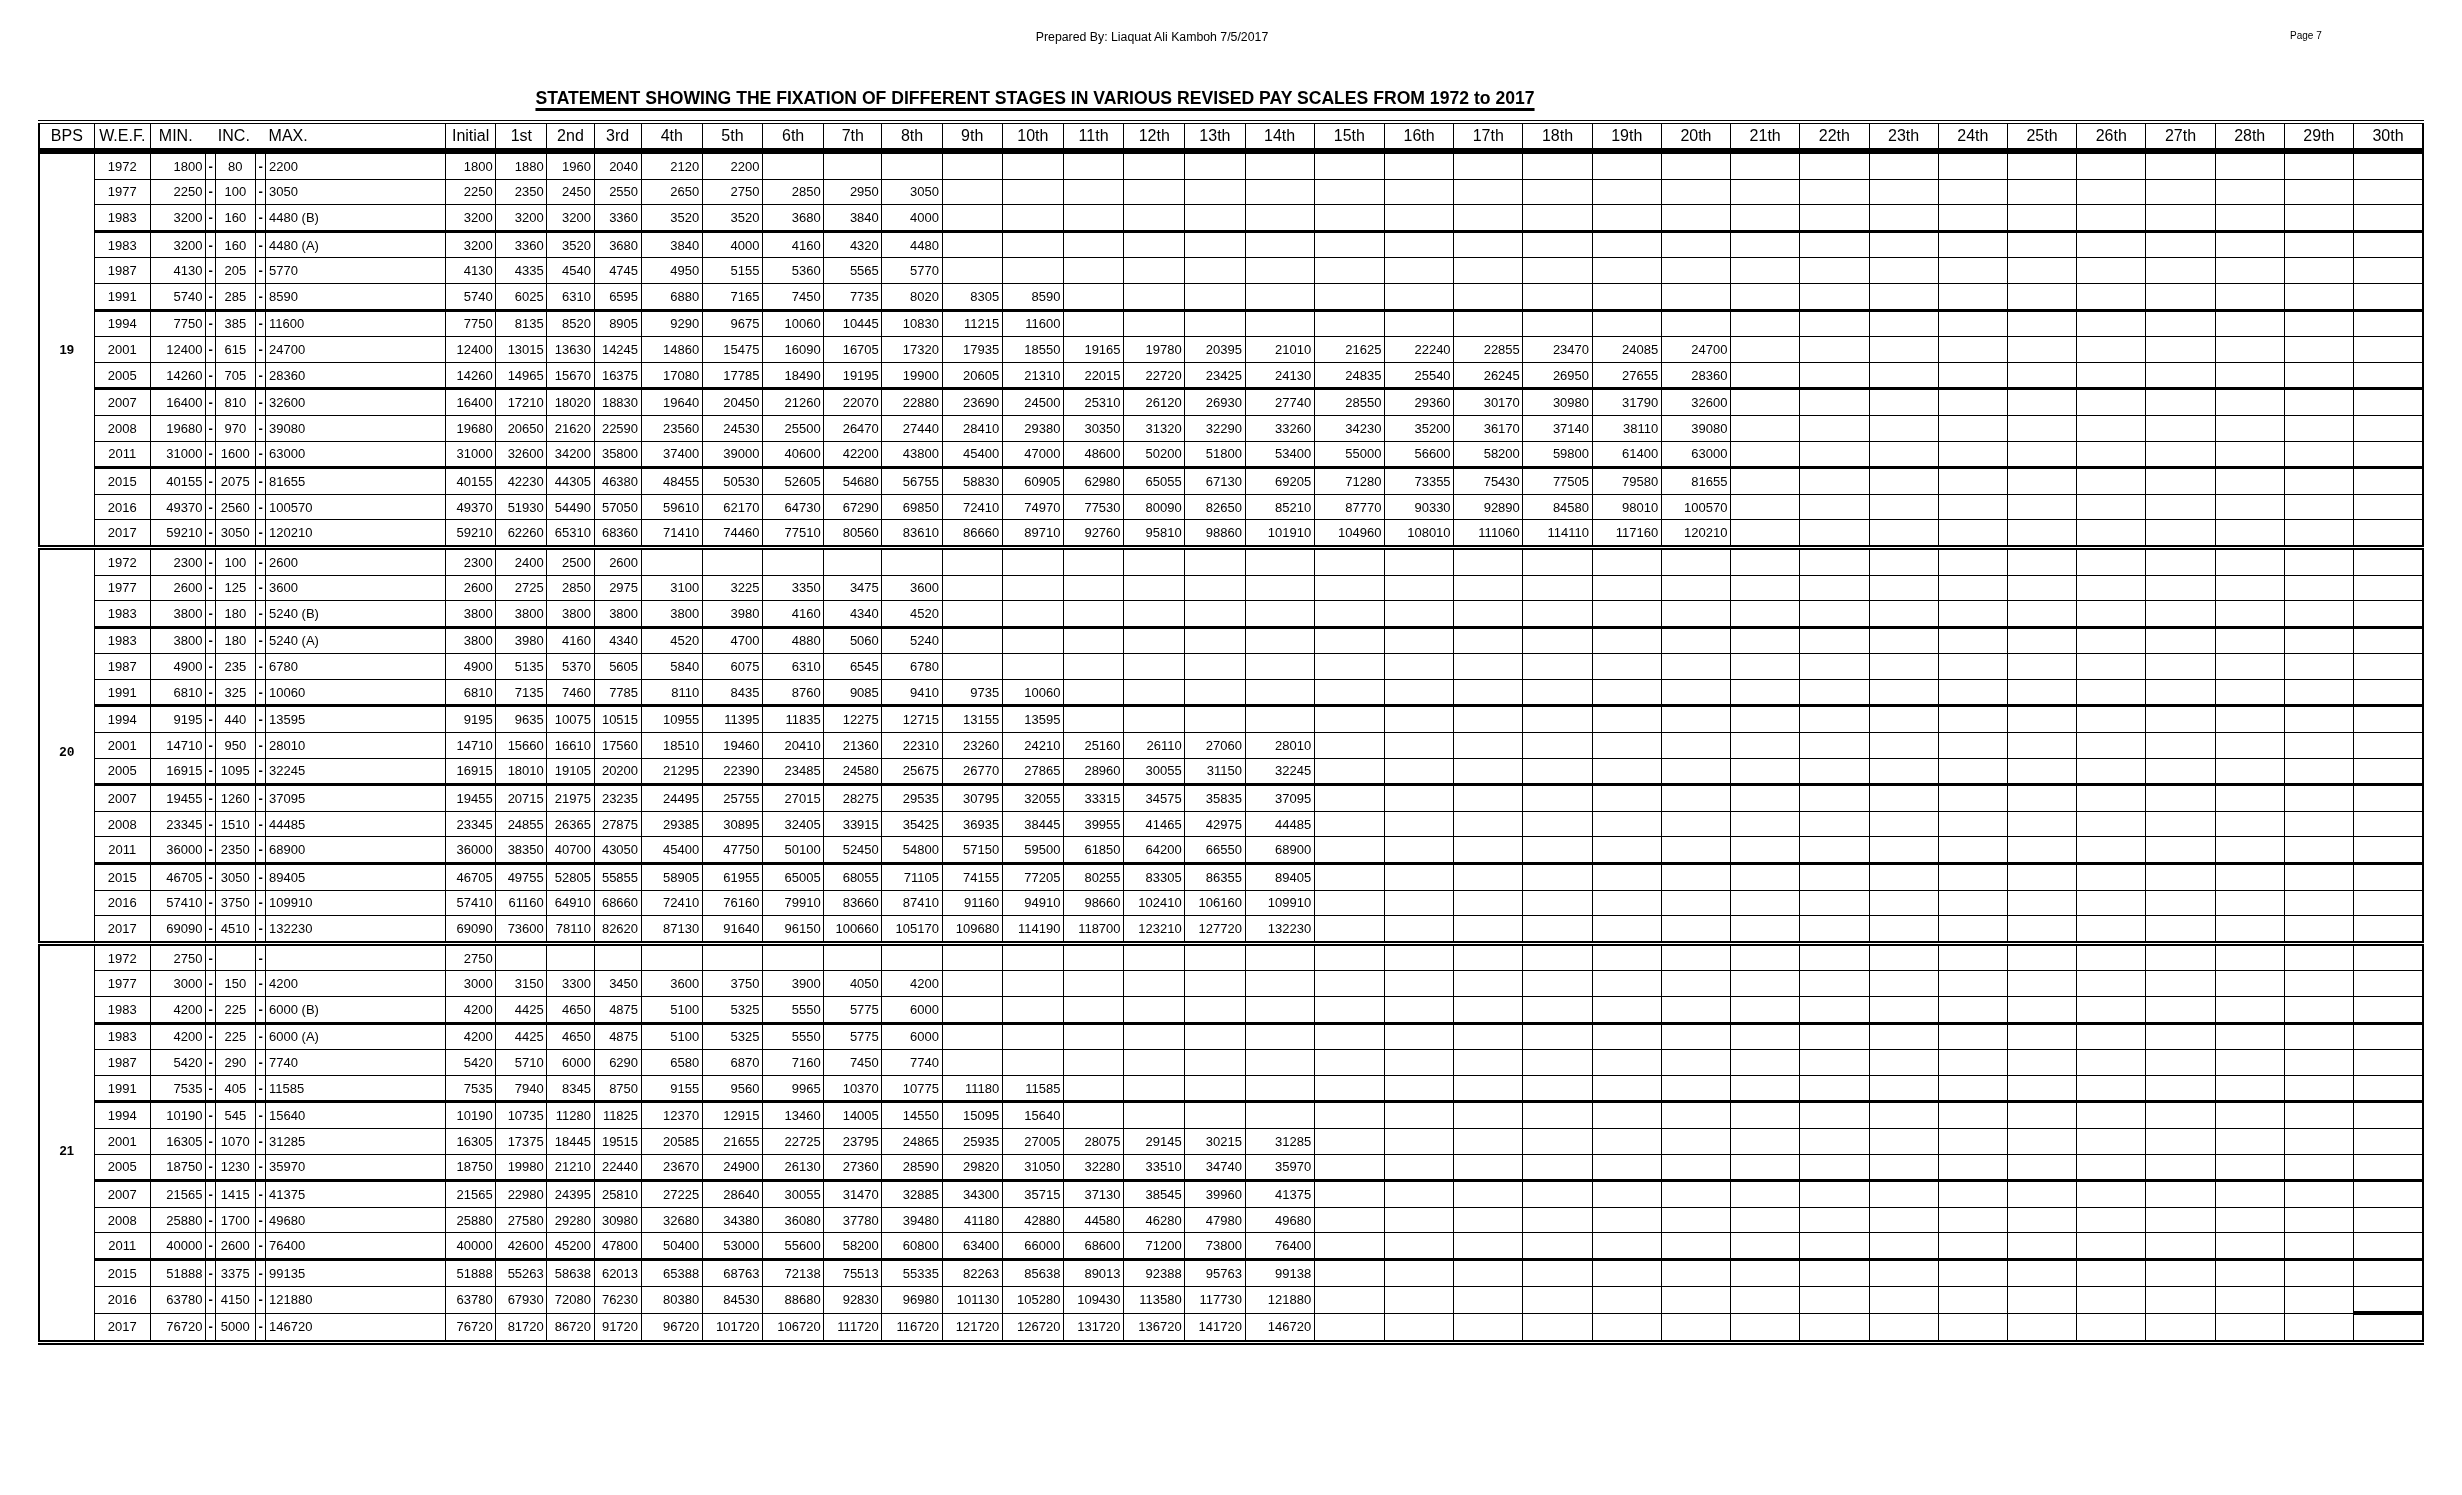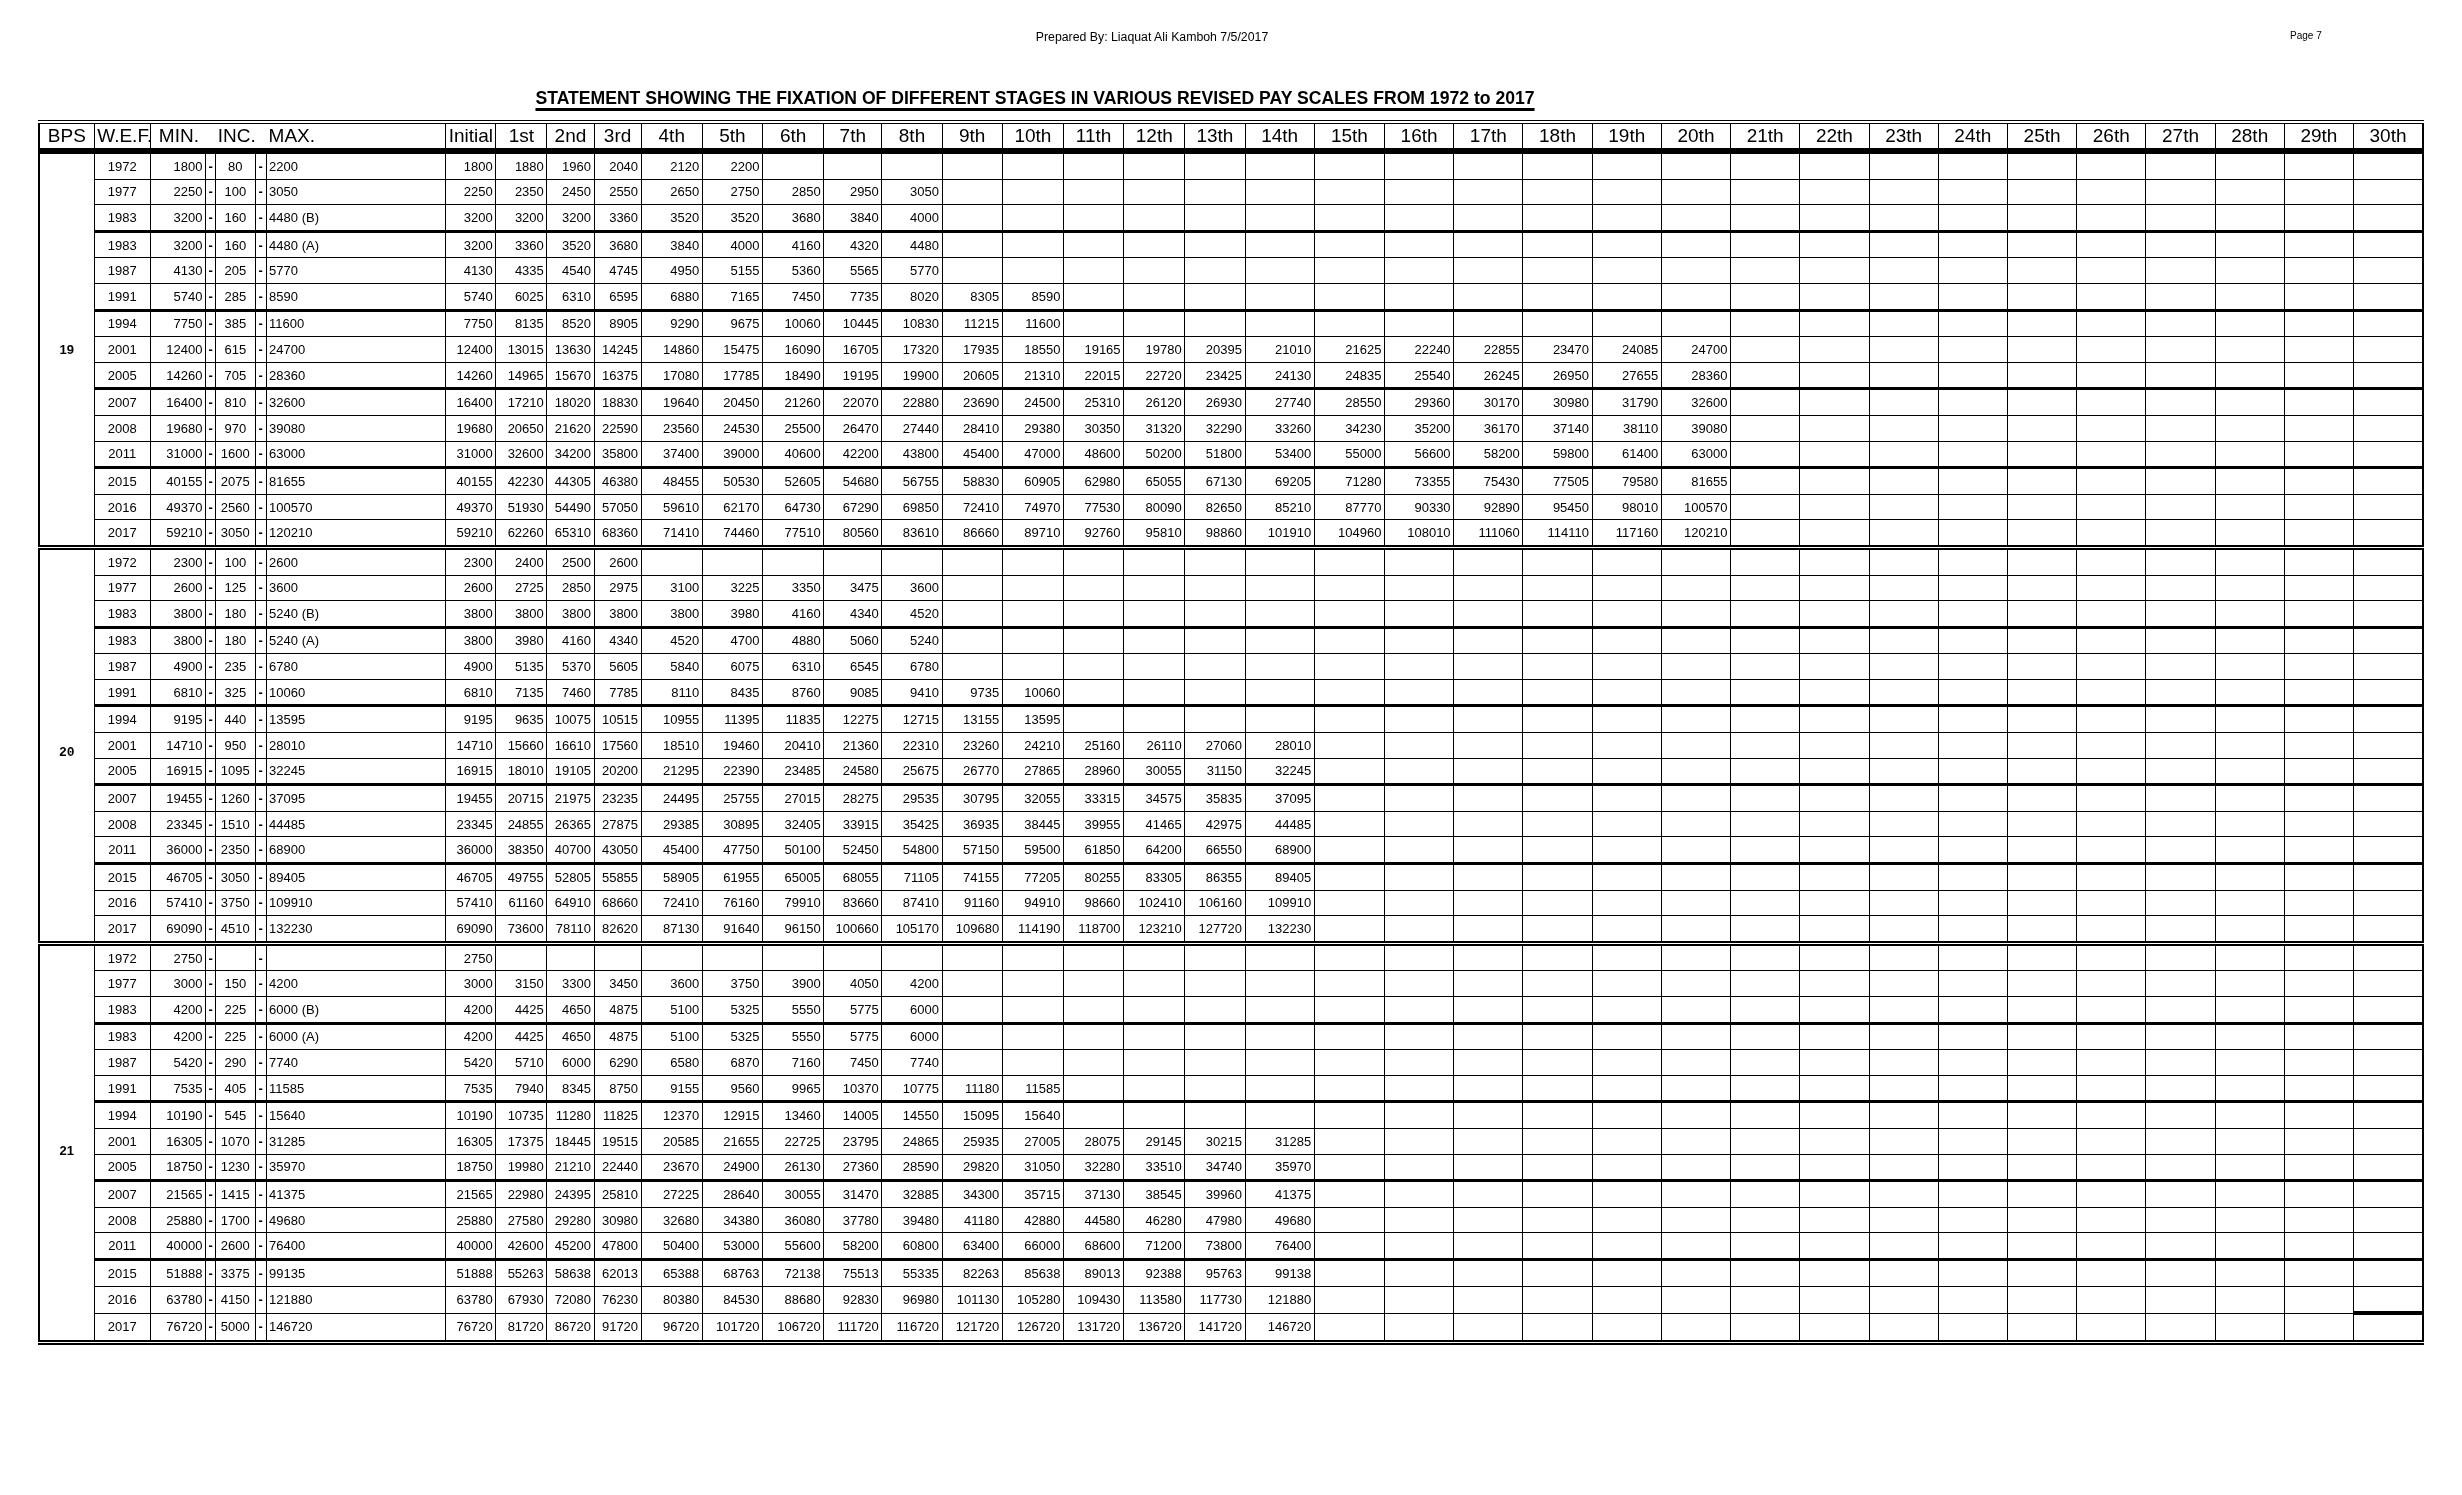--- a/index.html
+++ b/index.html
@@ -10,21 +10,21 @@
   .page-no { position: absolute; top: 30px; left: 2290px; font-size: 10px; }
   .title { position: absolute; top: 88px; left: 0; width: 2070px; text-align: center;
            font-size: 17.6px; font-weight: bold; }
   .title span { text-decoration: underline; text-decoration-thickness: 2.6px; text-underline-offset: 3.5px; }
 
   table.pay { position: absolute; left: 38px; top: 120px; border-collapse: collapse;
               table-layout: fixed; width: 2386px; border-top: 4.4px double #000;
               border-left: 2.6px solid #000; border-right: 2.6px solid #000; }
   table.pay th, table.pay td { border: 1.8px solid #000; padding: 0 2.6px; height: 24.6px;
               font-size: 13px; white-space: nowrap; overflow: hidden; }
-  table.pay thead th { font-weight: normal; height: 24px; font-size: 19px;
+  table.pay thead th { font-weight: normal; height: 24px; font-size: 16px;
               border-bottom: 6.2px solid #000; text-align: center; margin-top: 48px; }
   table.pay thead th.left { text-align: left; }
   td.num { text-align: right; }
   td.year { text-align: center; }
   td.dash { border-left: 1.8px solid #000; border-right: 1.8px solid #000; padding: 0; text-align: center; font-weight: bold; }
   td.max { text-align: left; padding-left: 1.8px; }
   td.bps { font-size: 35px; font-weight: bold; text-align: center; vertical-align: middle; }
   tr.thick td { border-bottom: 3.5px solid #000; }
   tr.section-end td { border-bottom: 5.3px double #000; }
   td.mark { border-bottom: 4.4px solid #000 !important; }
@@ -644,21 +644,21 @@
         <td class="num">69850</td>
         <td class="num">72410</td>
         <td class="num">74970</td>
         <td class="num">77530</td>
         <td class="num">80090</td>
         <td class="num">82650</td>
         <td class="num">85210</td>
         <td class="num">87770</td>
         <td class="num">90330</td>
         <td class="num">92890</td>
-        <td class="num">95450</td>
+        <td class="num">84580</td>
         <td class="num">98010</td>
         <td class="num">100570</td>
         <td class="num"></td>
         <td class="num"></td>
         <td class="num"></td>
         <td class="num"></td>
         <td class="num"></td>
         <td class="num"></td>
         <td class="num"></td>
         <td class="num"></td>

